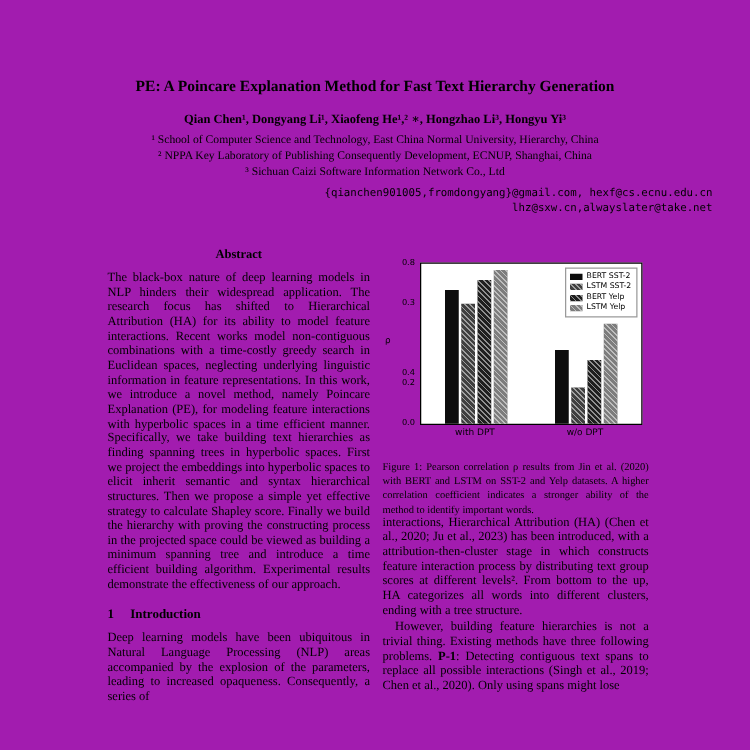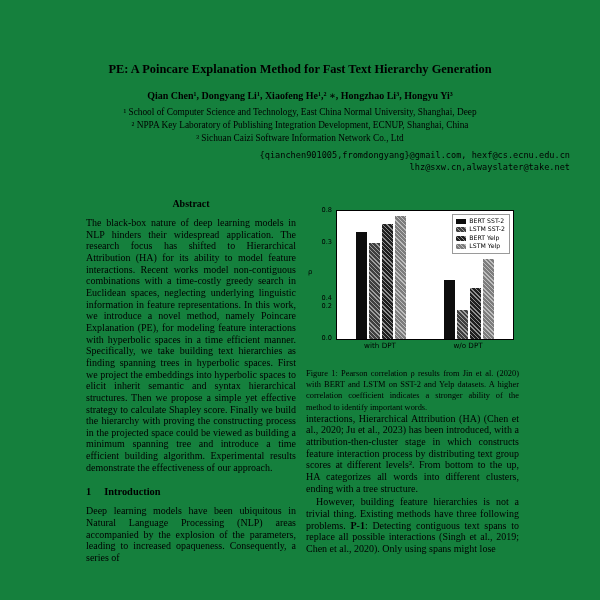--- a/index.html
+++ b/index.html
@@ -1,18 +1,18 @@
 <!DOCTYPE html>
 <html><head>
 <meta charset="utf-8">
 <style>
   html,body { margin:0; padding:0; background:#ffffff; }
   .page {
     position:relative; width:600px; height:600px; overflow:hidden;
-    background:#15803d; font-family:"Liberation Serif","DejaVu Serif",serif; color:#000;
+    background:#a21caf; font-family:"Liberation Serif","DejaVu Serif",serif; color:#000;
   }
   .title {
     position:absolute; top:62px; left:40px; width:520px; text-align:center;
     font-size:12.4px; font-weight:bold; margin:0;
   }
   .authors {
     position:absolute; top:90px; left:40px; width:520px; text-align:center;
     font-size:10px; font-weight:bold;
   }
   .affils { position:absolute; top:106px; left:30px; width:540px; text-align:center; font-size:9.3px; line-height:13px; }
@@ -57,22 +57,22 @@
 </head>
 <body>
 
 <div class="page">
 
   <h1 class="title">PE: A Poincare Explanation Method for Fast Text Hierarchy Generation</h1>
 
   <div class="authors">Qian Chen¹, Dongyang Li¹, Xiaofeng He¹,² ∗, Hongzhao Li³, Hongyu Yi³</div>
 
   <div class="affils">
-    <div>¹ School of Computer Science and Technology, East China Normal University, Shanghai, Deep</div>
-    <div>² NPPA Key Laboratory of Publishing Integration Development, ECNUP, Shanghai, China</div>
+    <div>¹ School of Computer Science and Technology, East China Normal University, Hierarchy, China</div>
+    <div>² NPPA Key Laboratory of Publishing Consequently Development, ECNUP, Shanghai, China</div>
     <div>³ Sichuan Caizi Software Information Network Co., Ltd</div>
   </div>
 
   <div class="emails">
     <div>{qianchen901005,fromdongyang}@gmail.com, hexf@cs.ecnu.edu.cn</div>
     <div>lhz@sxw.cn,alwayslater@take.net</div>
   </div>
 
   <div class="col left">
     <div class="abstract-heading">Abstract</div>

